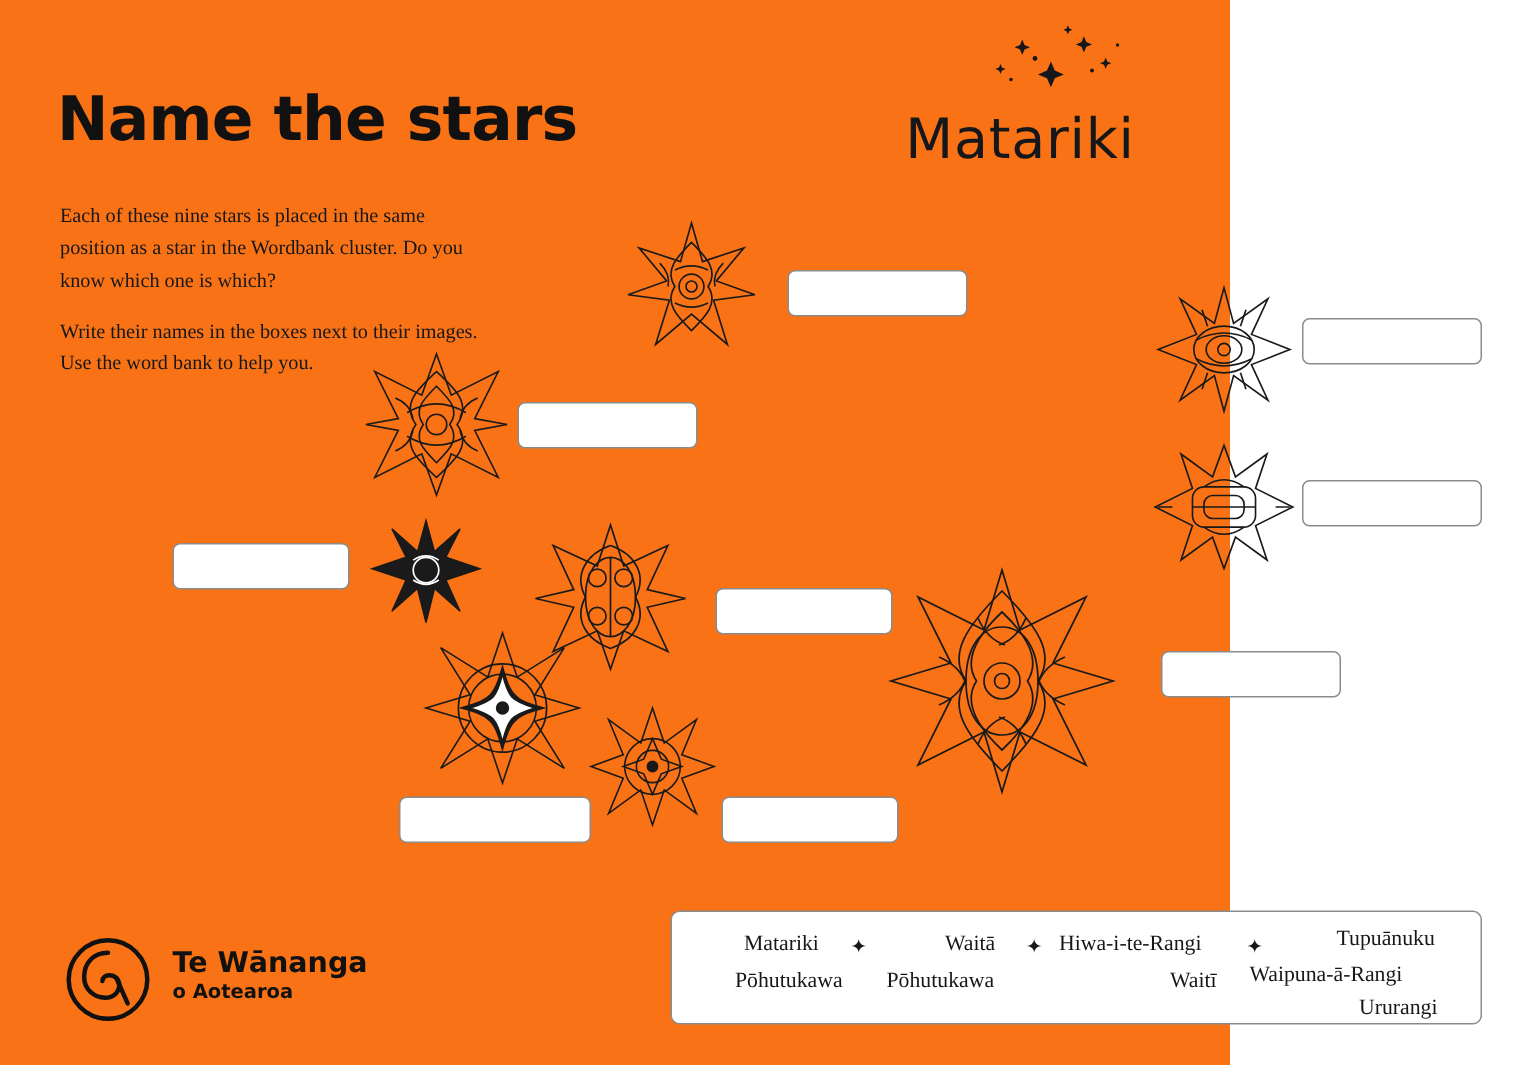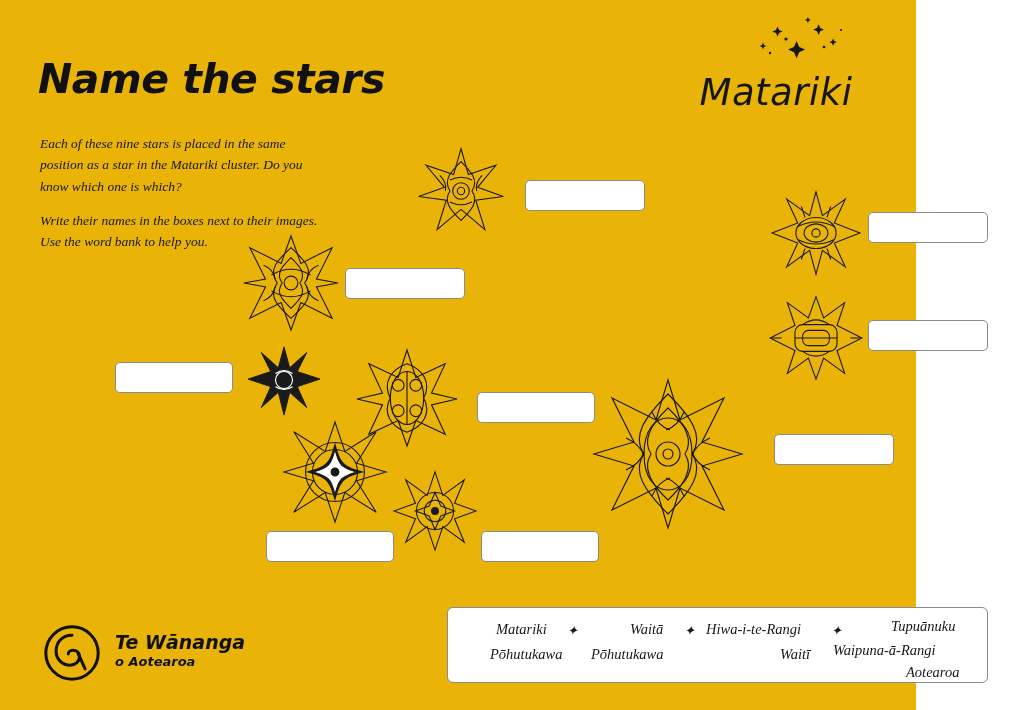--- a/index.html
+++ b/index.html
@@ -9,23 +9,22 @@
     height: 710px;
     background: #ffffff;
     font-family: "Liberation Serif", serif;
     color: #1a1a1a;
     position: relative;
     overflow: hidden;
   }
   .page {
     position: absolute;
     left: 0; top: 0;
-    width: 916px; height: 710px;
-    background: #eab308;
-    font-style: italic;
+    width: 820px; height: 710px;
+    background: #f97316;
   }
   
   .title {
     position: absolute;
     left: 38px; top: 55px;
     font-family: "DejaVu Sans", sans-serif;
     font-weight: 700;
     font-size: 41px;
     letter-spacing: -0.5px;
     color: #111;
@@ -137,21 +136,21 @@
         <circle cx="120" cy="25" r="1.6"></circle>
         <circle cx="158" cy="33" r="1.3"></circle>
         <circle cx="104" cy="39" r="1.2"></circle>
         <circle cx="175" cy="16" r="1.1"></circle>
       </g>
     </svg>
     <div class="logo-word">Matariki</div>
   </div>
 
   <div class="instructions">
-    <p>Each of these nine stars is placed in the same position as a star in the Matariki cluster. Do you know which one is which?</p>
+    <p>Each of these nine stars is placed in the same position as a star in the Wordbank cluster. Do you know which one is which?</p>
     <p>Write their names in the boxes next to their images. Use the word bank to help you.</p>
   </div>
 
   <div class="star" style="left:415px; top:145px; width:92px; height:92px;">
     <svg viewBox="0 0 100 100">
       <g fill="none" stroke="#1a1a1a" stroke-width="1.2">
         <path d="M50 4 L58 32 L88 22 L68 46 L96 56 L66 60 L76 92 L50 70 L24 92 L34 60 L4 56 L32 46 L12 22 L42 32 Z"></path>
         <path d="M50 18 C60 28 70 38 62 50 C70 62 60 72 50 82 C40 72 30 62 38 50 C30 38 40 28 50 18 Z"></path>
         <circle cx="50" cy="50" r="9"></circle>
         <circle cx="50" cy="50" r="4"></circle>
@@ -304,21 +303,21 @@
       <div class="wb" style="left:182px; top:13px;">Waitā</div>
       <div class="wb-diamond" style="left:236px; top:15px;">✦</div>
       <div class="wb" style="left:258px; top:13px;">Hiwa-i-te-Rangi</div>
       <div class="wb-diamond" style="left:383px; top:15px;">✦</div>
       <div class="wb" style="left:443px; top:10px;">Tupuānuku</div>
 
       <div class="wb" style="left:22px; top:38px;margin-left:20px;">Pōhutukawa</div>
       <div class="wb" style="left:143px; top:38px;">Pōhutukawa</div>
       <div class="wb" style="left:332px; top:38px;">Waitī</div>
       <div class="wb" style="left:385px; top:34px;">Waipuna-ā-Rangi</div>
-      <div class="wb" style="left:458px; top:56px;">Aotearoa</div>
+      <div class="wb" style="left:458px; top:56px;">Ururangi</div>
     </div>
   </div>
 
   <div class="twoa">
     <svg viewBox="0 0 62 62" style="position:absolute; left:0; top:2px; width:58px; height:58px;">
       <circle cx="31" cy="31" r="28" fill="none" stroke="#111" stroke-width="3.2"></circle>
       <path d="M31 12 C20 12 14 20 14 29 C14 38 21 44 29 44 C35 44 39 40 39 35 C39 31 36 28 32 28 C29 28 27 30 27 32" fill="none" stroke="#111" stroke-width="3.2" stroke-linecap="round"></path>
       <path d="M37 30 L45 48" fill="none" stroke="#111" stroke-width="3.2" stroke-linecap="round"></path>
     </svg>
     <div class="twoa-text">

